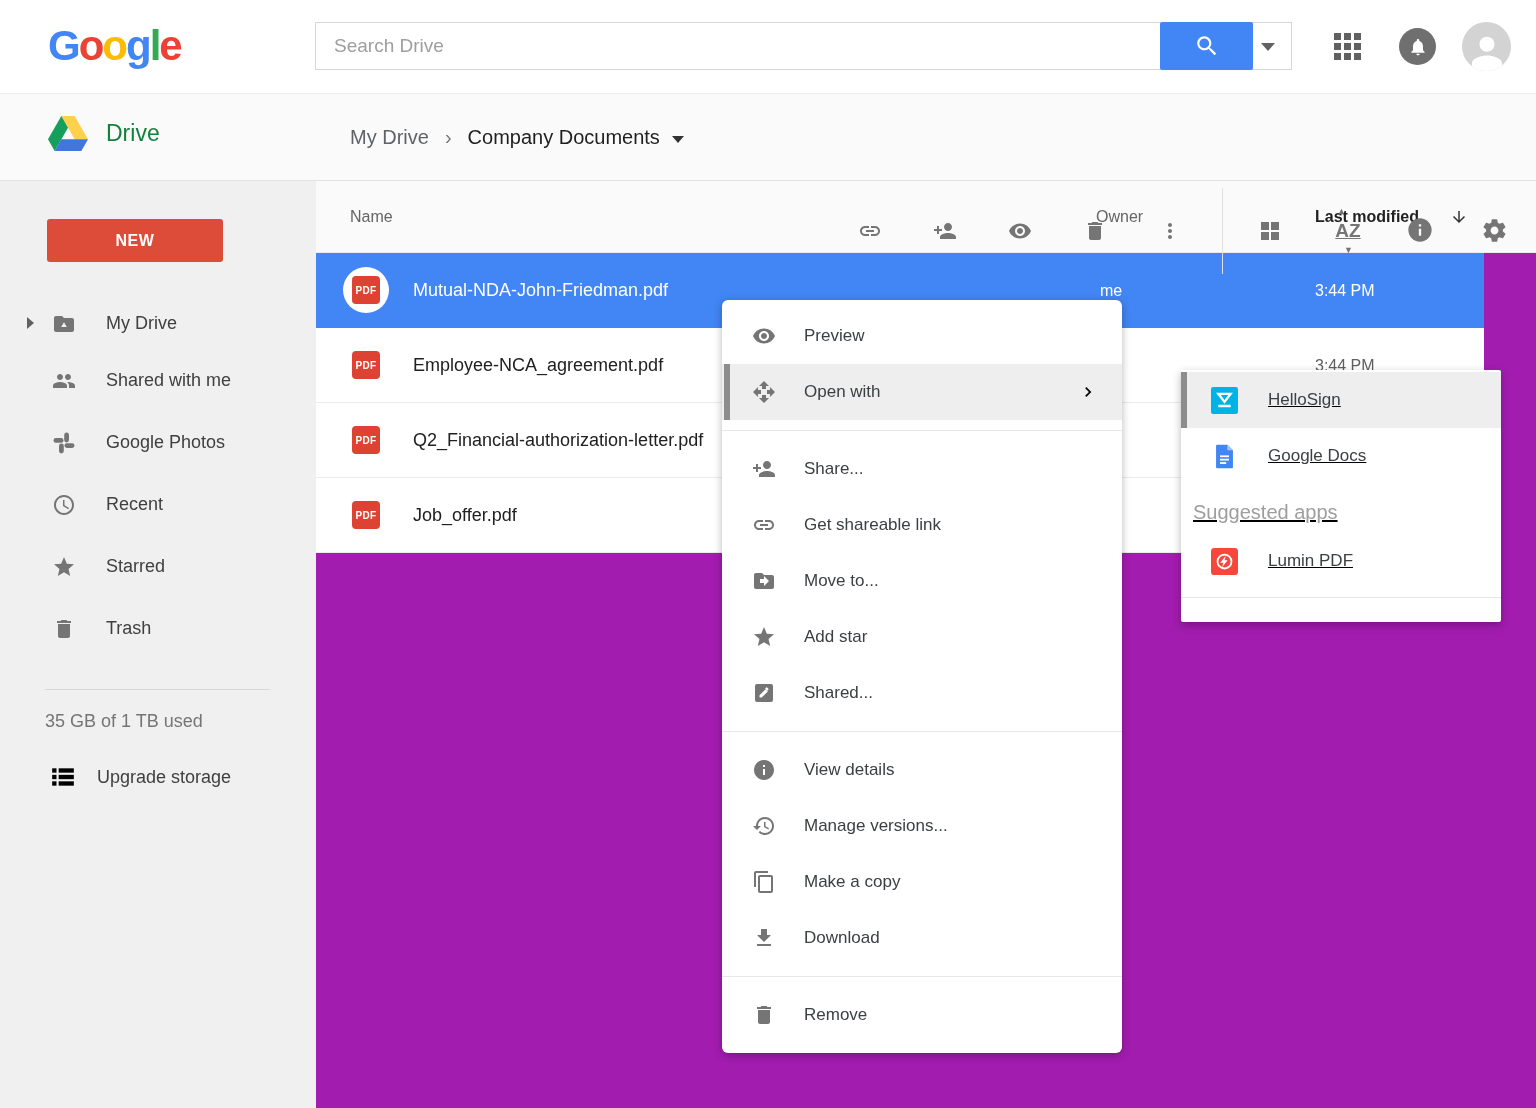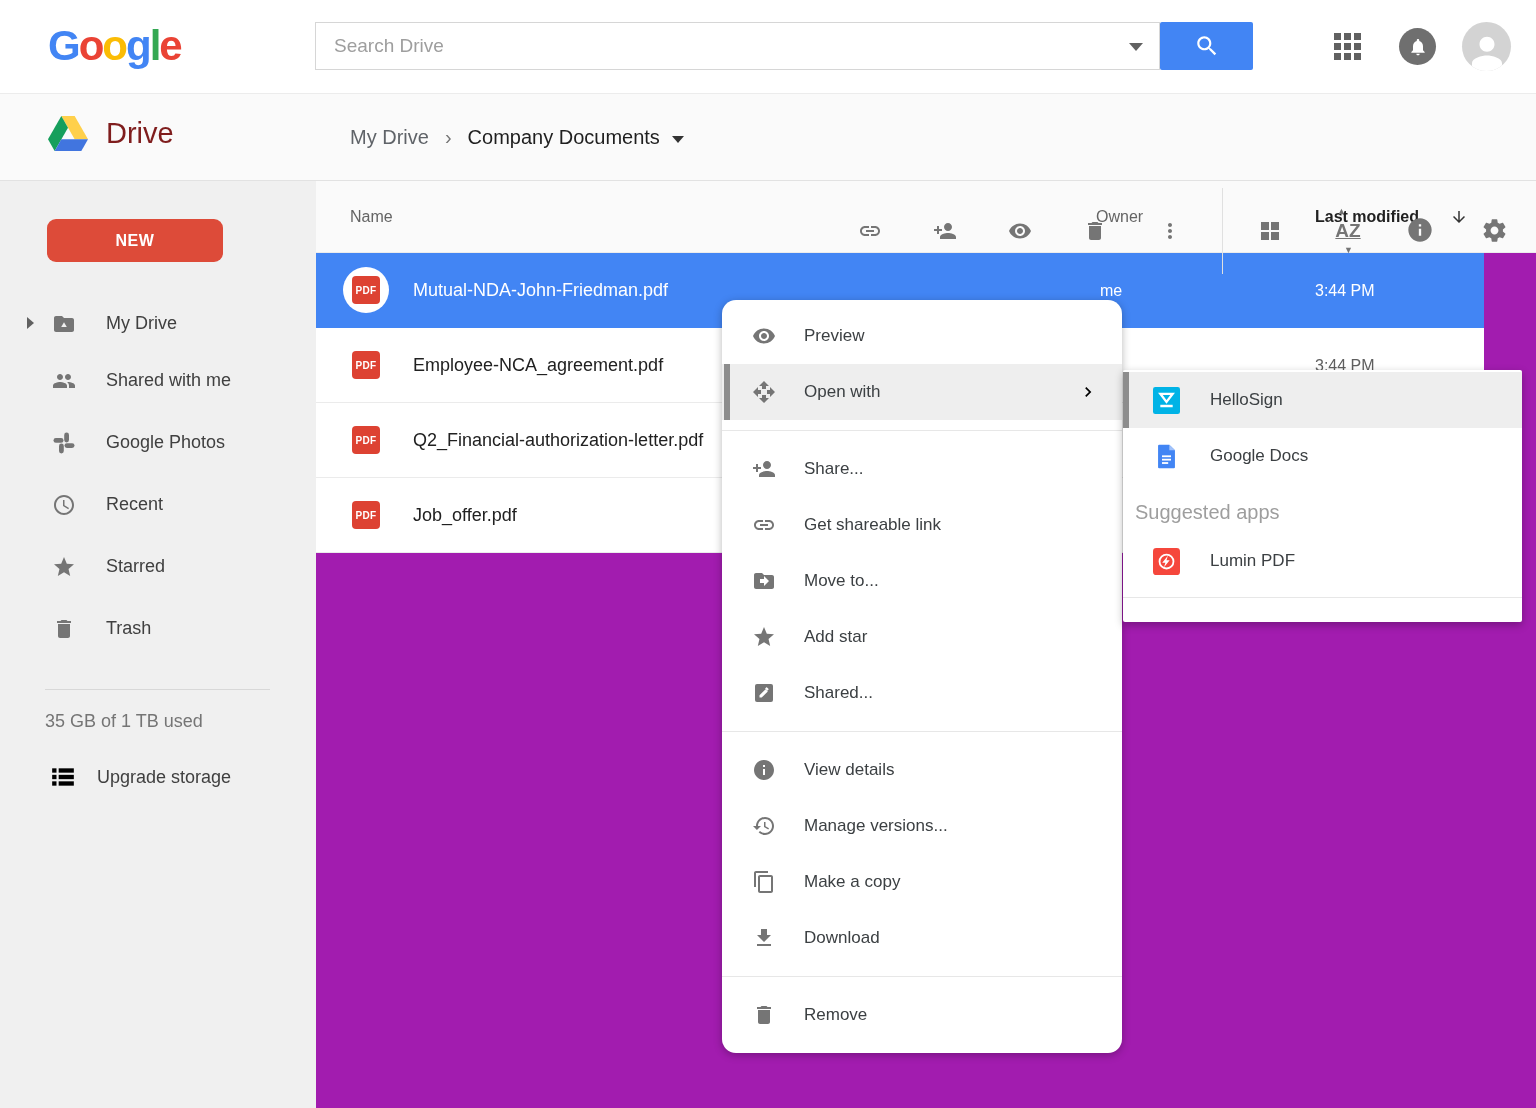--- a/index.html
+++ b/index.html
@@ -7,48 +7,48 @@
     width:1536px;height:1108px;position:relative;overflow:hidden;
     background:#ffffff;font-family:"Liberation Sans",sans-serif;
     -webkit-font-smoothing:antialiased;
   }
   svg{display:block;}
 
   
   .topbar{position:absolute;left:0;top:0;width:1536px;height:93px;background:#fff;border-bottom:1px solid #ececec;z-index:3;}
   .glogo{position:absolute;left:48px;top:14px;font-size:42px;font-weight:700;letter-spacing:-2px;line-height:64px;}
   .glogo span{display:inline-block;}
-  .searchbox{position:absolute;left:315px;top:22px;width:845px;height:48px;background:#fff;border:1px solid #d6d6d6;box-sizing:border-box;}
+  .searchbox{position:absolute;left:315px;top:22px;width:977px;height:48px;background:#fff;border:1px solid #d6d6d6;box-sizing:border-box;}
   .searchbox input{position:absolute;left:0;top:0;width:100%;height:100%;border:none;outline:none;background:transparent;font-family:"Liberation Sans",sans-serif;font-size:19px;color:#333;padding:0 40px 0 18px;box-sizing:border-box;}
   .searchbox input::placeholder{color:#9e9e9e;}
   .search-caret{position:absolute;right:16px;top:20px;width:0;height:0;border-left:7px solid transparent;border-right:7px solid transparent;border-top:8px solid #616161;cursor:pointer;}
   .search-btn{position:absolute;left:1160px;top:22px;width:93px;height:48px;background:#4285f4;border:none;border-radius:2px;display:flex;align-items:center;justify-content:center;cursor:pointer;}
   .apps-grid{position:absolute;left:1334px;top:33px;width:27px;height:27px;display:grid;grid-template-columns:repeat(3,7px);grid-template-rows:repeat(3,7px);gap:3px;cursor:pointer;}
   .apps-grid i{background:#616161;display:block;}
   .bell{position:absolute;left:1399px;top:28px;width:37px;height:37px;border-radius:50%;background:#6f6f6f;display:flex;align-items:center;justify-content:center;cursor:pointer;}
   .avatar{position:absolute;left:1462px;top:22px;width:49px;height:49px;border-radius:50%;background:#d3d3d3;overflow:hidden;display:flex;align-items:flex-end;justify-content:center;cursor:pointer;}
 
   
   .drive-header{position:absolute;left:0;top:94px;width:1536px;height:87px;background:#fafafa;border-bottom:1px solid #e2e2e2;box-sizing:border-box;z-index:3;}
   .drive-brand{position:absolute;left:48px;top:22px;display:flex;align-items:center;}
-  .drive-brand .dname{font-size:29px;color:#7f1d1d;margin-left:18px;}
+  .drive-brand .dname{font-size:23px;color:#15803d;margin-left:18px;}
   .breadcrumb{position:absolute;left:350px;top:0;height:87px;display:flex;align-items:center;font-size:20px;color:#5f6368;}
   .breadcrumb .sep{margin:0 16px;color:#757575;font-size:20px;}
   .breadcrumb .cur{font-weight:normal;color:#1f1f1f;}
   .bc-caret{width:0;height:0;border-left:6px solid transparent;border-right:6px solid transparent;border-top:7px solid #333;margin-left:12px;margin-top:3px;}
   .tool-ic{position:absolute;top:125px;width:24px;height:24px;color:#757575;fill:#757575;cursor:pointer;}
   .vdiv{position:absolute;left:1222px;top:94px;width:1px;height:86px;background:#e0e0e0;}
   .az-icon{position:absolute;left:1331px;top:119px;width:34px;height:36px;color:#757575;cursor:pointer;text-align:center;}
   .az-txt{font-size:19px;font-weight:bold;letter-spacing:0;line-height:36px;text-decoration:underline;}
   .az-up{position:absolute;left:6px;top:-7px;font-size:9px;}
   .az-dn{position:absolute;left:13px;bottom:-6px;font-size:9px;}
 
   
   .sidebar{position:absolute;left:0;top:181px;width:316px;height:927px;background:#f0f0f0;z-index:1;}
-  .new-btn{position:absolute;left:47px;top:38px;width:176px;height:43px;background:#dd4b39;border:none;border-radius:9px;color:#fff;font-family:"Liberation Sans",sans-serif;font-weight:bold;font-size:16px;letter-spacing:0.6px;cursor:pointer;text-align:center;}
+  .new-btn{position:absolute;left:47px;top:38px;width:176px;height:43px;background:#dd4b39;border:none;border-radius:3px;color:#fff;font-family:"Liberation Sans",sans-serif;font-weight:bold;font-size:16px;letter-spacing:0.6px;cursor:pointer;text-align:center;}
   .nav-item{position:absolute;left:0;width:316px;height:57px;display:flex;align-items:center;cursor:pointer;}
   .nav-item .nic{margin-left:52px;width:24px;height:24px;fill:#757575;color:#757575;}
   .nav-item .nlabel{margin-left:30px;font-size:18px;color:#404040;}
   .nav-caret{position:absolute;left:27px;width:0;height:0;border-top:6px solid transparent;border-bottom:6px solid transparent;border-left:7px solid #616161;cursor:pointer;}
   .side-div{position:absolute;left:45px;top:508px;width:225px;height:1px;background:#d8d8d8;}
   .storage-text{position:absolute;left:45px;top:530px;font-size:18px;color:#757575;}
   .upgrade-row{position:absolute;left:0;top:568px;width:316px;height:56px;display:flex;align-items:center;cursor:pointer;}
   .upgrade-row .nic{margin-left:50px;width:26px;height:26px;fill:#6f6f6f;}
   .upgrade-row .nlabel{margin-left:21px;font-size:18px;color:#404040;}
 
@@ -66,31 +66,31 @@
   .icon-cell.circle{background:#fff;border-radius:50%;}
   .pdf-chip{width:28px;height:28px;border-radius:4px;background:#dd4232;color:#fff;font-size:10px;font-weight:bold;letter-spacing:.4px;display:flex;align-items:center;justify-content:center;}
   .fname{position:absolute;left:97px;top:0;height:75px;display:flex;align-items:center;font-size:18px;color:#212121;}
   .frow.selected .fname{color:#fff;}
   .fowner{position:absolute;left:784px;top:0;height:75px;display:flex;align-items:center;font-size:16px;color:#646464;}
   .frow.selected .fowner{color:#fff;}
   .ftime{position:absolute;left:999px;top:0;height:75px;display:flex;align-items:center;font-size:16px;color:#5f5f5f;}
   .frow.selected .ftime{color:#fff;}
 
   
-  .ctx-menu{position:absolute;left:722px;top:300px;width:400px;background:#fff;border-radius:14px;box-shadow:0 2px 8px rgba(0,0,0,.28);padding:8px 0 10px;box-sizing:border-box;z-index:10;}
+  .ctx-menu{position:absolute;left:722px;top:300px;width:400px;background:#fff;border-radius:6px;box-shadow:0 2px 8px rgba(0,0,0,.28);padding:8px 0 10px;box-sizing:border-box;z-index:10;}
   .mi{position:relative;height:56px;display:flex;align-items:center;padding:0 24px 0 30px;cursor:pointer;}
   .mi .mic{width:24px;height:24px;fill:#757575;color:#757575;flex:none;}
   .mi .mlabel{margin-left:28px;font-size:17px;color:#3c4043;flex:1;}
   .mi.hl{background:#eeeeee;}
   .mi .thumb{position:absolute;left:2px;top:0;width:6px;height:100%;background:#8d8d8d;}
   .mi .chev{width:20px;height:20px;fill:#1f1f1f;flex:none;}
   .msep{height:1px;background:#e7e7e7;margin:10px 0;}
 
   
-  .submenu{position:absolute;left:1123px;top:370px;width:399px;background:#fff;border-radius:2px;box-shadow:0 3px 9px rgba(0,0,0,.28);padding:2px 0 14px;box-sizing:border-box;z-index:20;}
+  .submenu{position:absolute;left:1181px;top:370px;width:320px;background:#fff;border-radius:2px;box-shadow:0 3px 9px rgba(0,0,0,.28);padding:2px 0 14px;box-sizing:border-box;z-index:20;text-decoration:underline;}
   .smi{position:relative;height:56px;display:flex;align-items:center;padding:0 24px 0 30px;cursor:pointer;}
   .smi.hl{background:#eeeeee;}
   .smi .thumb{position:absolute;left:0;top:0;width:6px;height:100%;background:#8d8d8d;}
   .smi .aicon{width:27px;height:27px;flex:none;}
   .smi .slabel{margin-left:30px;font-size:17px;color:#3c4043;}
   .sm-section{padding:17px 0 9px 12px;font-size:20px;color:#9e9e9e;}
   .plus-ic{width:26px;height:26px;fill:#757575;flex:none;}
 </style>
 </head>
 <body>

